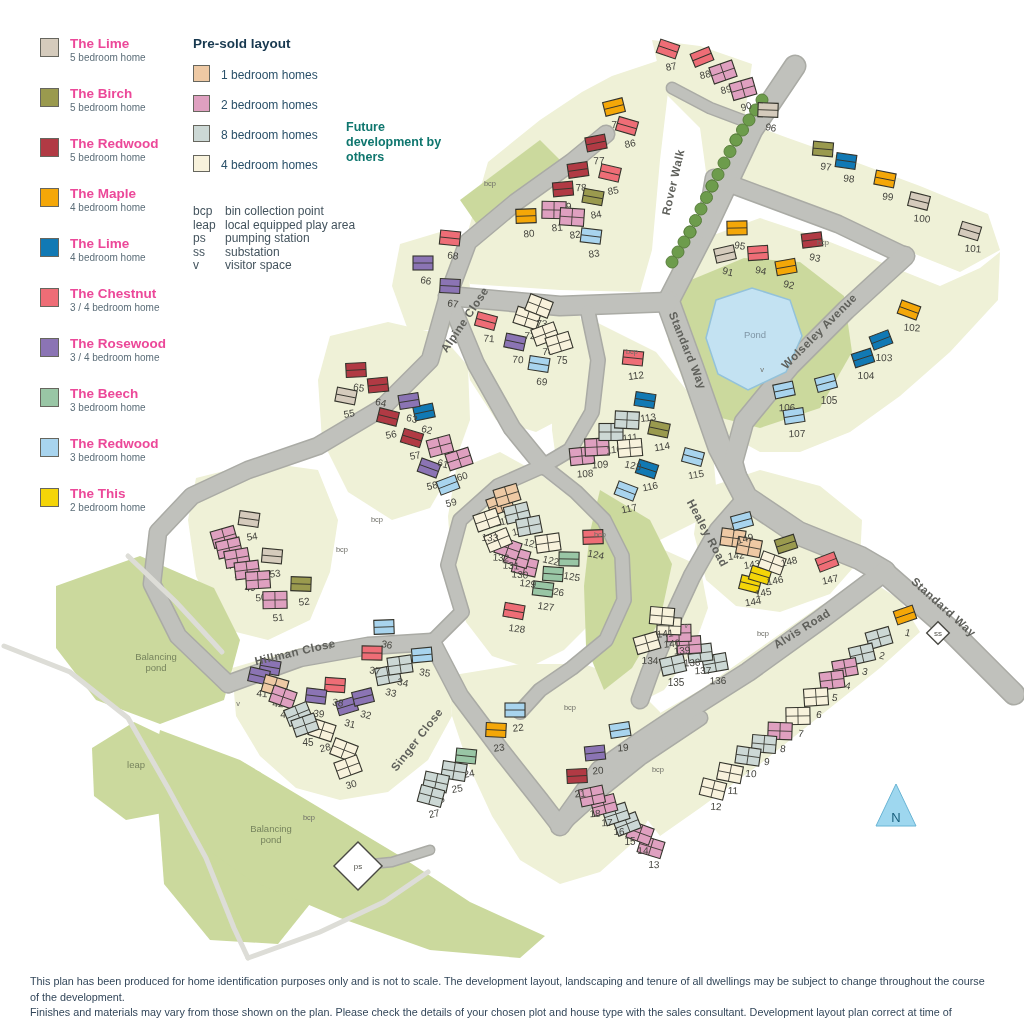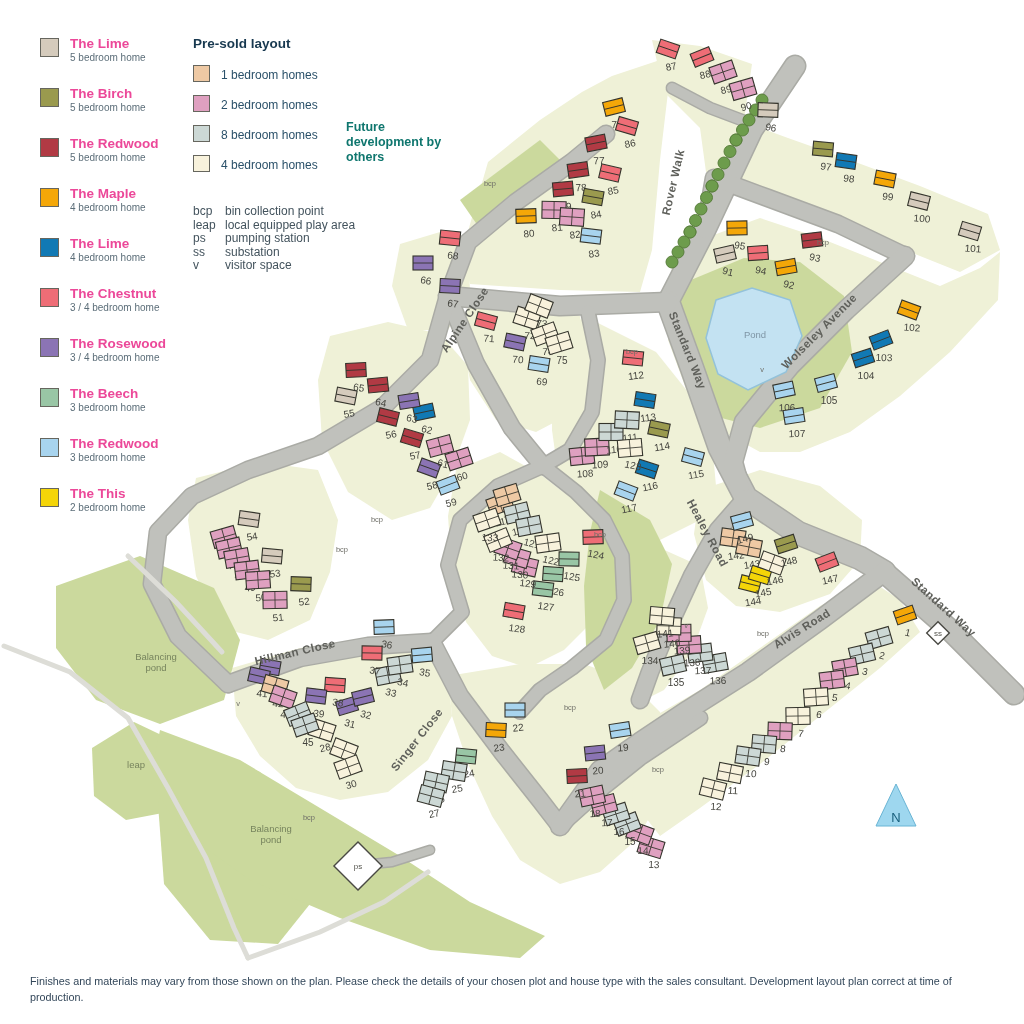--- a/index.html
+++ b/index.html
@@ -1038,15 +1038,16 @@
         <div class="ab-row"><span class="ab-key">leap</span><span>local equipped play area</span></div>
         <div class="ab-row"><span class="ab-key">ps</span><span>pumping station</span></div>
         <div class="ab-row"><span class="ab-key">ss</span><span>substation</span></div>
         <div class="ab-row"><span class="ab-key">v</span><span>visitor space</span></div>
       </div>
   </div>
 
   <div class="future-label">Future development by others</div>
 
   <div class="footer">
+    <div>This plan has been produced for home identification purposes only and is not to scale. The development layout, landscaping and tenure of all dwellings may be subject to change throughout the course of the development.</div>
     <div>Finishes and materials may vary from those shown on the plan. Please check the details of your chosen plot and house type with the sales consultant. Development layout plan correct at time of production.</div>
   </div>
 </div>
 
 </body></html>

